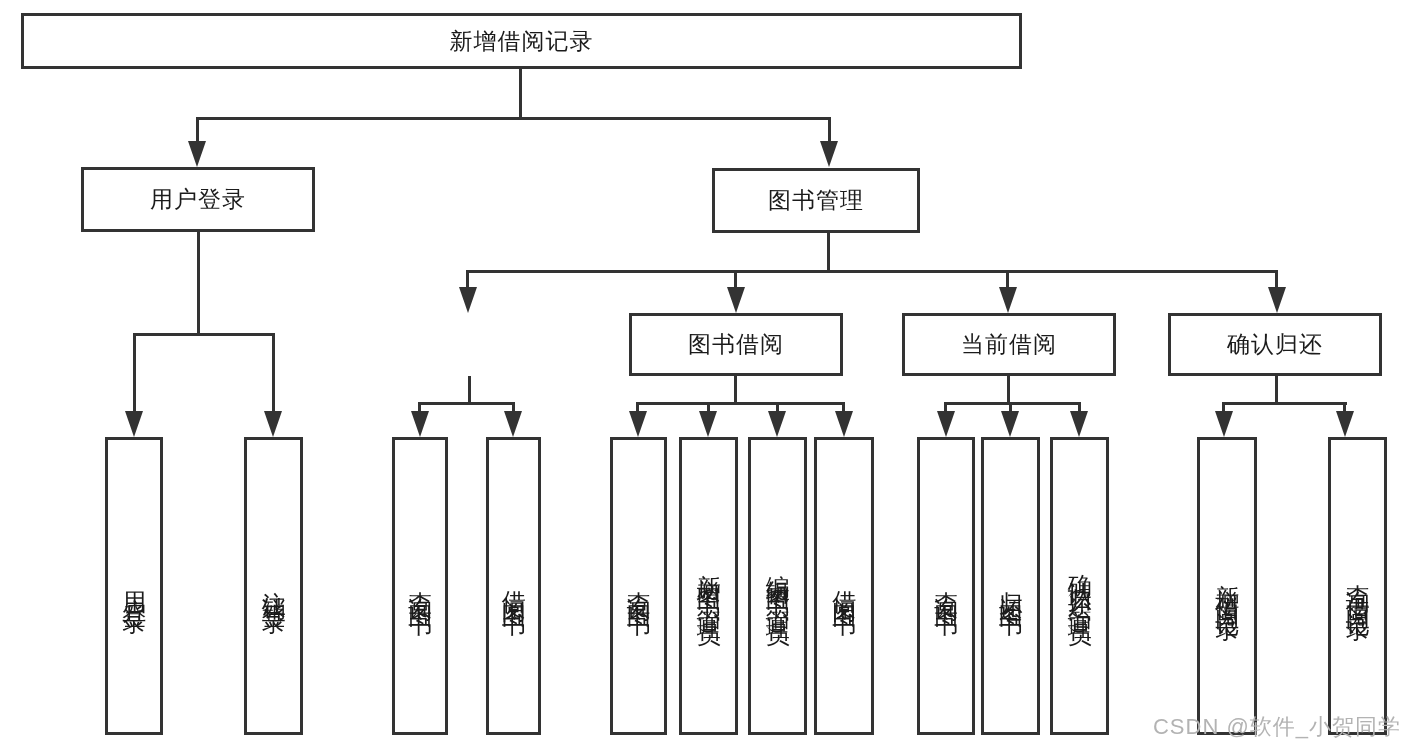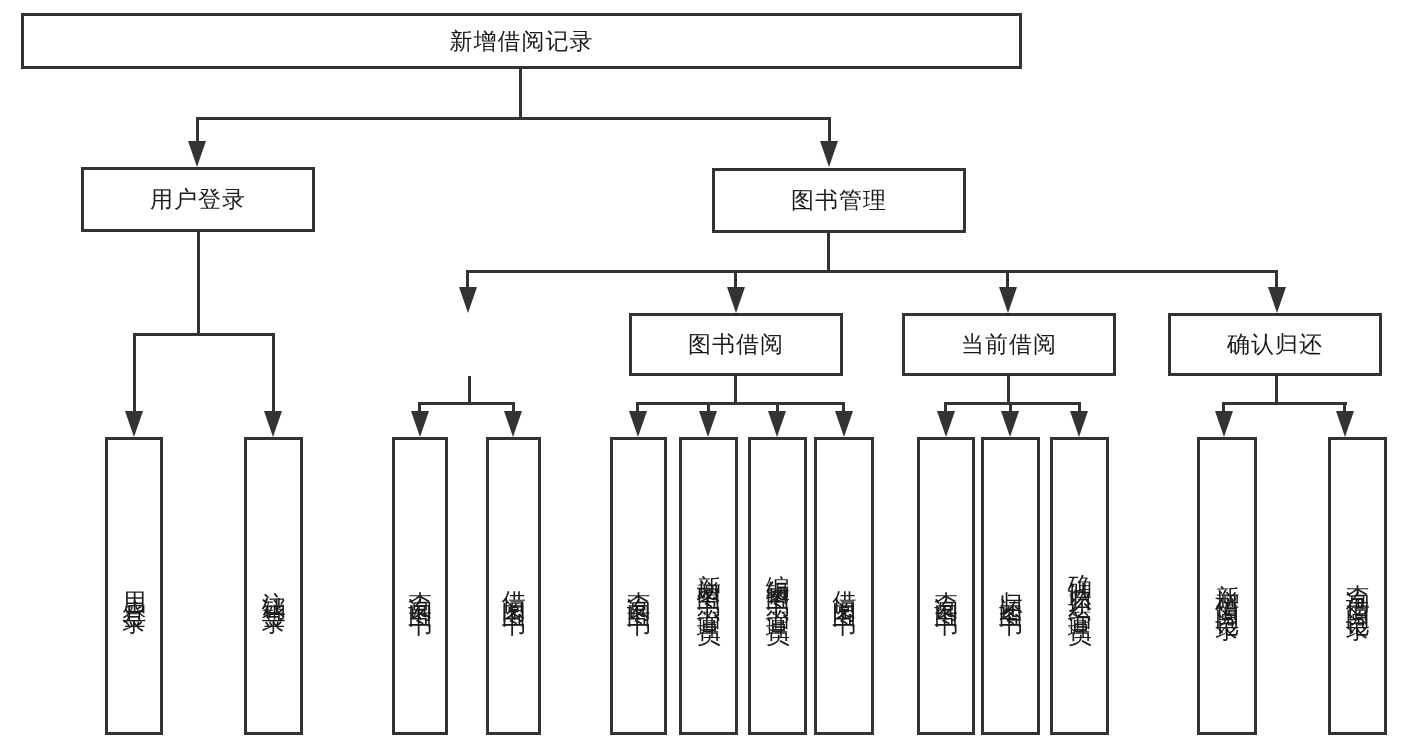--- a/index.html
+++ b/index.html
@@ -51,21 +51,21 @@
   <div class="vl" style="left:519px;top:67px;height:52px"></div>
   <div class="hl" style="left:196px;top:117px;width:635px"></div>
   <div class="vl" style="left:196px;top:117px;height:28px"></div>
   <div class="ar" style="left:188px;top:141px"></div>
   <div class="vl" style="left:828px;top:117px;height:28px"></div>
   <div class="ar" style="left:820px;top:141px"></div>
 
   <div class="node" style="left:81px;top:167px;width:234px;height:65px">
     <span>用户登录</span>
   </div>
-  <div class="node" style="left:712px;top:168px;width:254px;height:65px">
+  <div class="node" style="left:712px;top:168px;width:208px;height:65px">
     <span>图书管理</span>
   </div>
 
   <div class="vl" style="left:197px;top:232px;height:104px"></div>
   <div class="hl" style="left:133px;top:333px;width:142px"></div>
   <div class="vl" style="left:133px;top:333px;height:80px"></div>
   <div class="ar" style="left:125px;top:411px"></div>
   <div class="vl" style="left:272px;top:333px;height:80px"></div>
   <div class="ar" style="left:264px;top:411px"></div>
 
@@ -161,14 +161,15 @@
     <span class="vtext">确认归还（管理员）</span>
   </div>
 
   <div class="col" style="left:1197px;width:60px">
     <span class="vtext">新增借阅记录</span>
   </div>
   <div class="col" style="left:1328px;width:59px">
     <span class="vtext">查询借阅记录</span>
   </div>
 
+  <div class="watermark">CSDN @软件_小贺同学</div>
 
 </div>
 
 </body></html>

